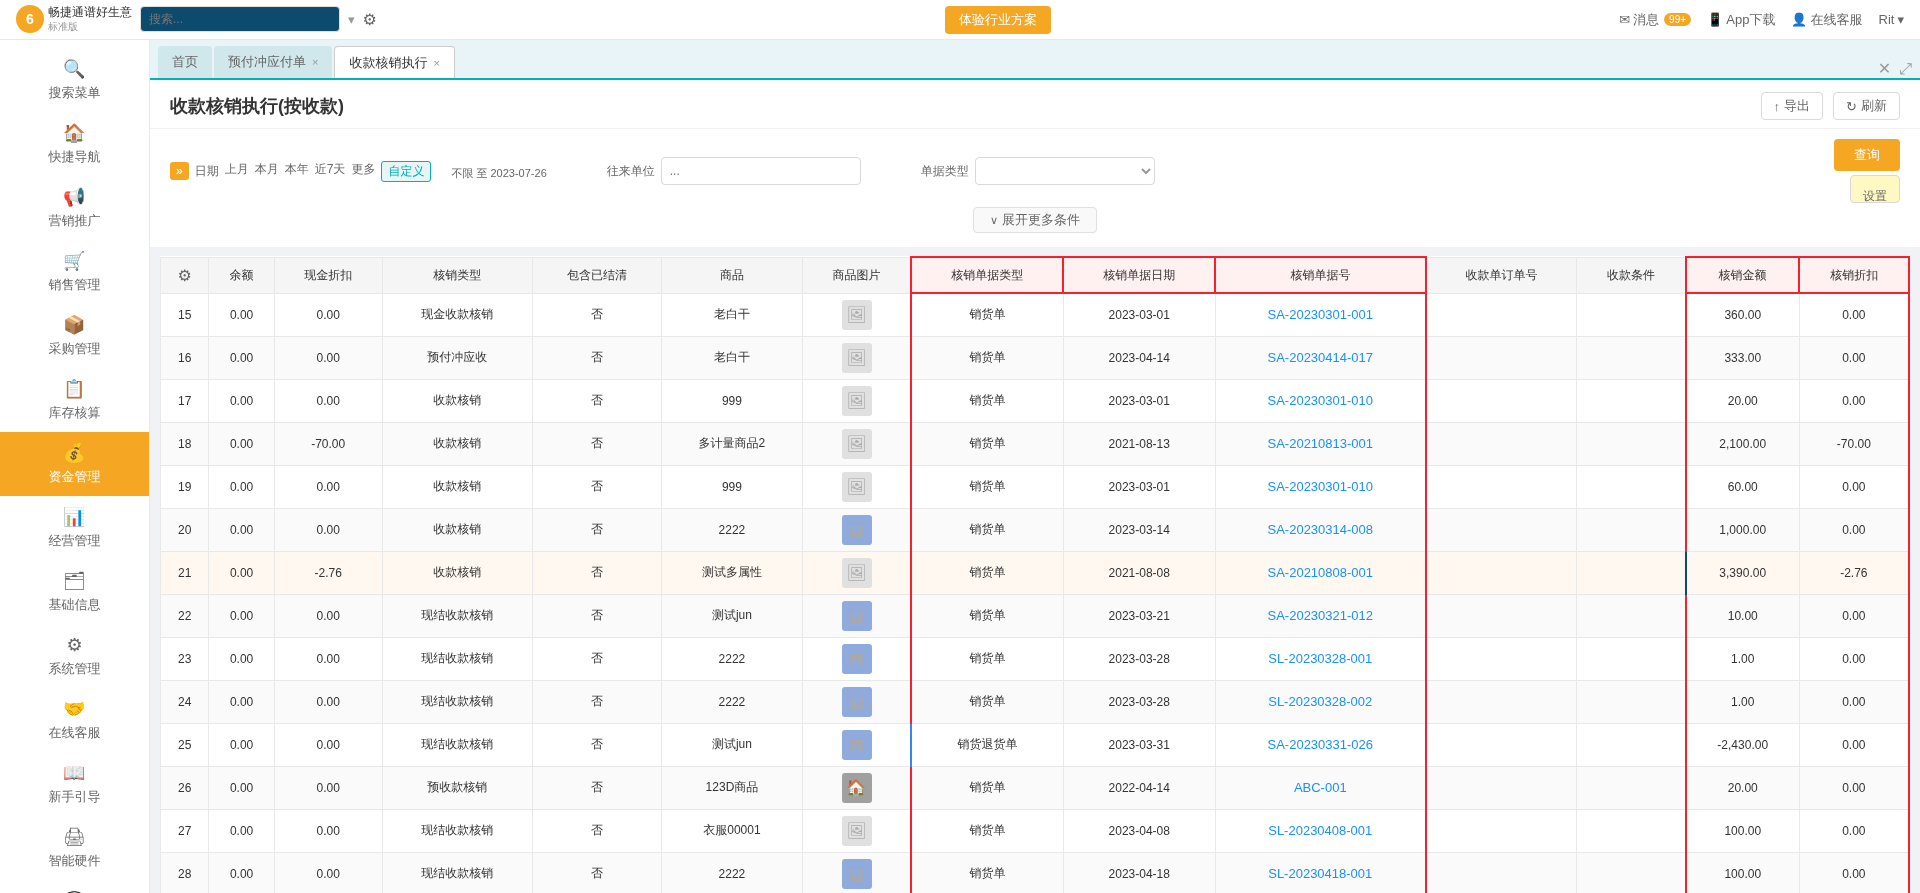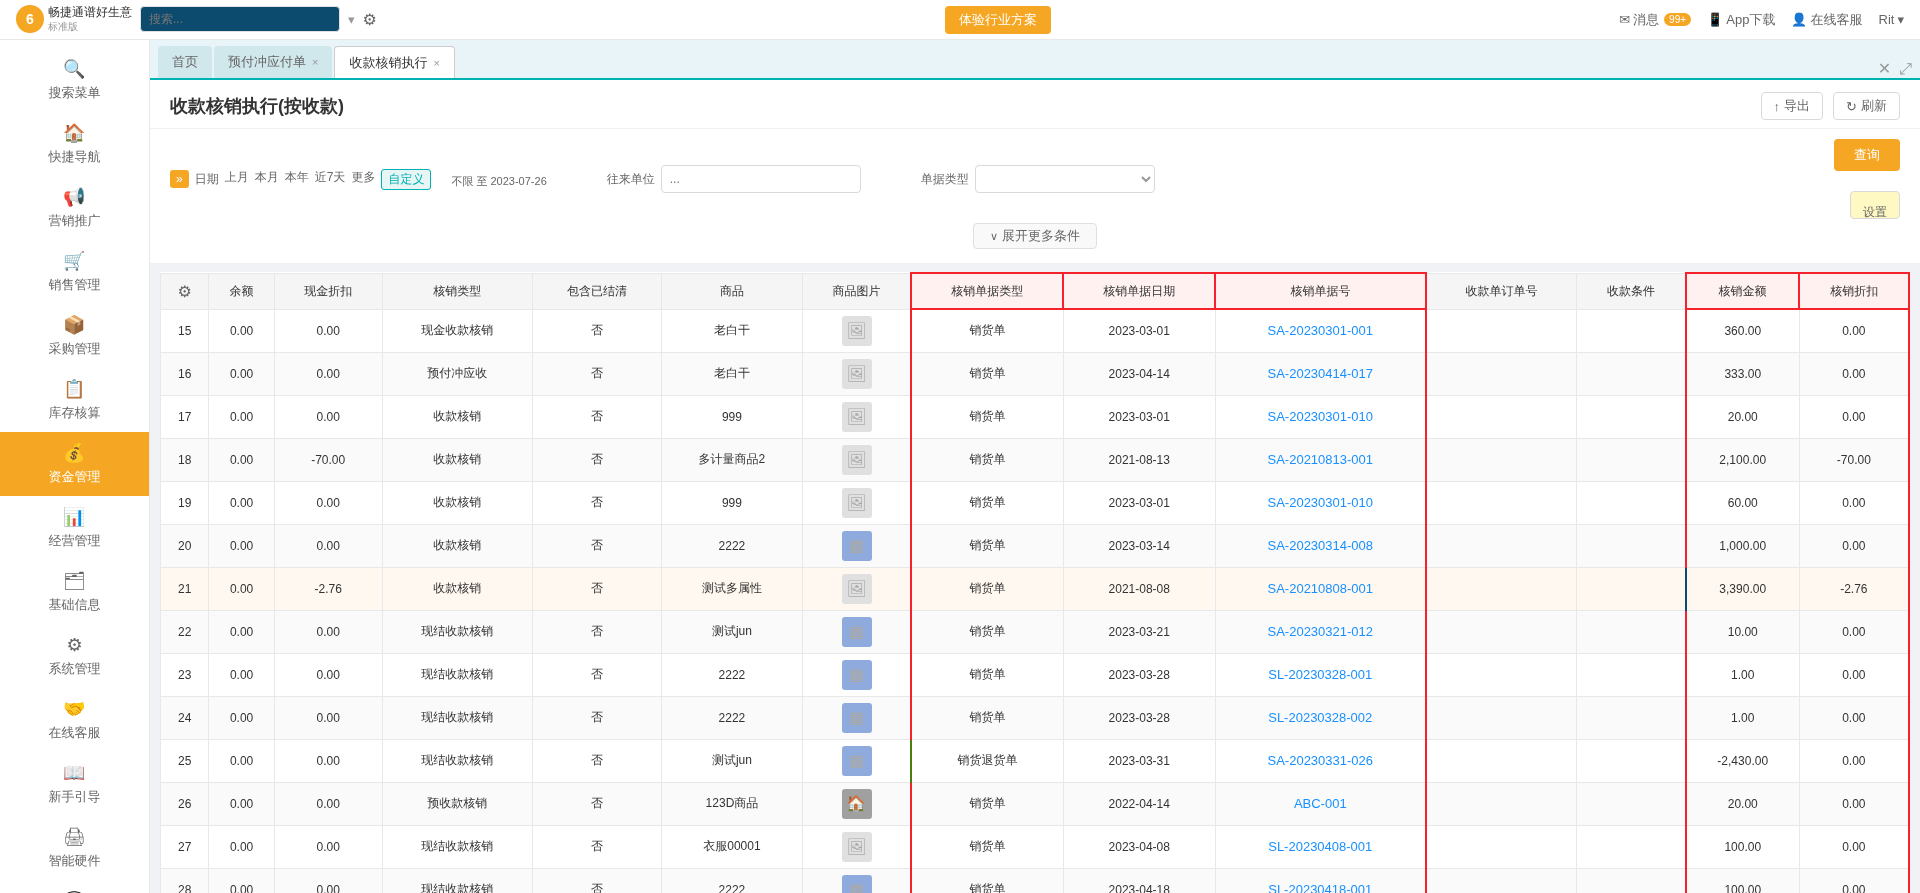--- a/index.html
+++ b/index.html
@@ -239,21 +239,21 @@
         <div class="filter-item" style="margin-left:40px;">
           <span class="filter-label">往来单位</span>
           <input type="text" class="filter-input" placeholder="..." style="">
         </div>
         <div class="filter-item" style="margin-left:40px;">
           <span class="filter-label">单据类型</span>
           <select class="filter-select">
             <option></option>
           </select>
         </div>
-        <div style="margin-left:auto;display:flex;flex-direction:column;gap:20px;align-items:flex-end;">
+        <div style="margin-left:auto;display:flex;flex-direction:column;gap:4px;align-items:flex-end;">
           <button class="btn-query">查询</button>
           <button class="btn-settings">设置</button>
         </div>
       </div>
       <div class="expand-row">
         <button class="expand-btn">
           <span class="chevron">∨</span>
           <span>展开更多条件</span>
         </button>
       </div>
@@ -441,21 +441,21 @@
     <td style="border-right:2px solid #f5222d;" class="">0.00</td>
   </tr>
             <tr>
     <td>25</td>
     <td>0.00</td>
     <td class="">0.00</td>
     <td>现结收款核销</td>
     <td>否</td>
     <td>测试jun</td>
     <td><div class="thumb-cell has-img" style="background:#8faadc;">▦</div></td>
-    <td style="border-left:2px solid #4d7c0f;border-right:1px solid #e8e8e8;">销货退货单</td>
+    <td style="border-left:2px solid #3b82f6;border-right:1px solid #e8e8e8;">销货退货单</td>
     <td>2023-03-31</td>
     <td style="border-right:2px solid #f5222d;"><a class="link-cell">SA-20230331-026</a></td>
     <td></td>
     <td></td>
     <td style="border-left:2px solid #f5222d;" class="red-text">-2,430.00</td>
     <td style="border-right:2px solid #f5222d;" class="">0.00</td>
   </tr>
             <tr>
     <td>26</td>
     <td>0.00</td>

